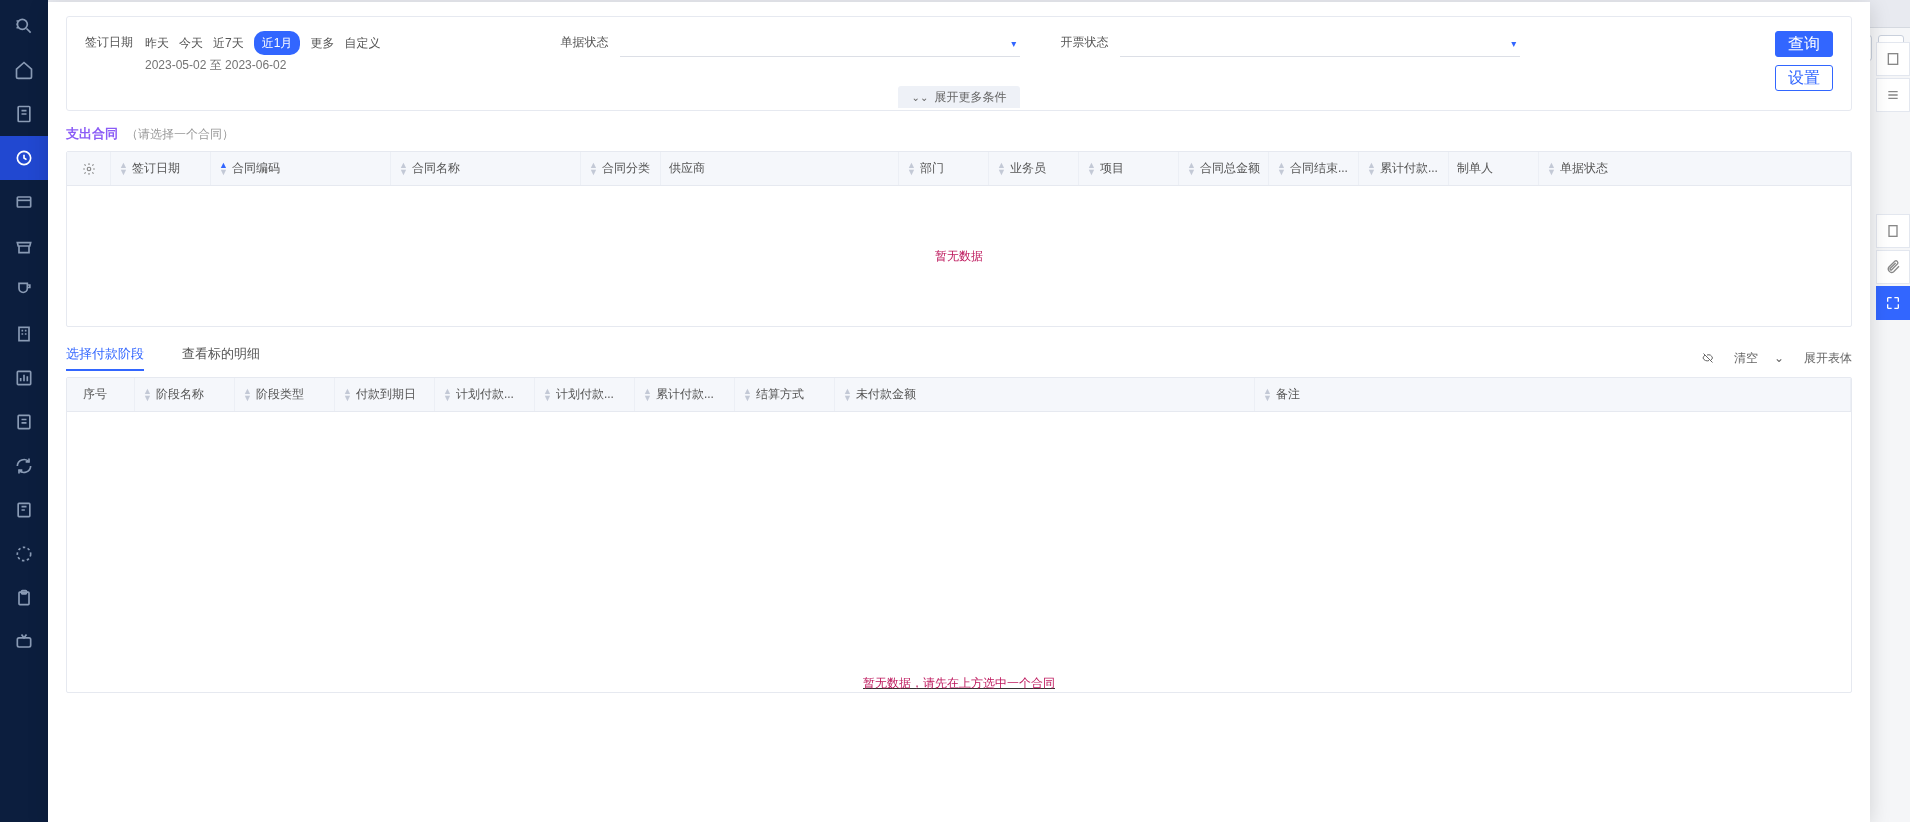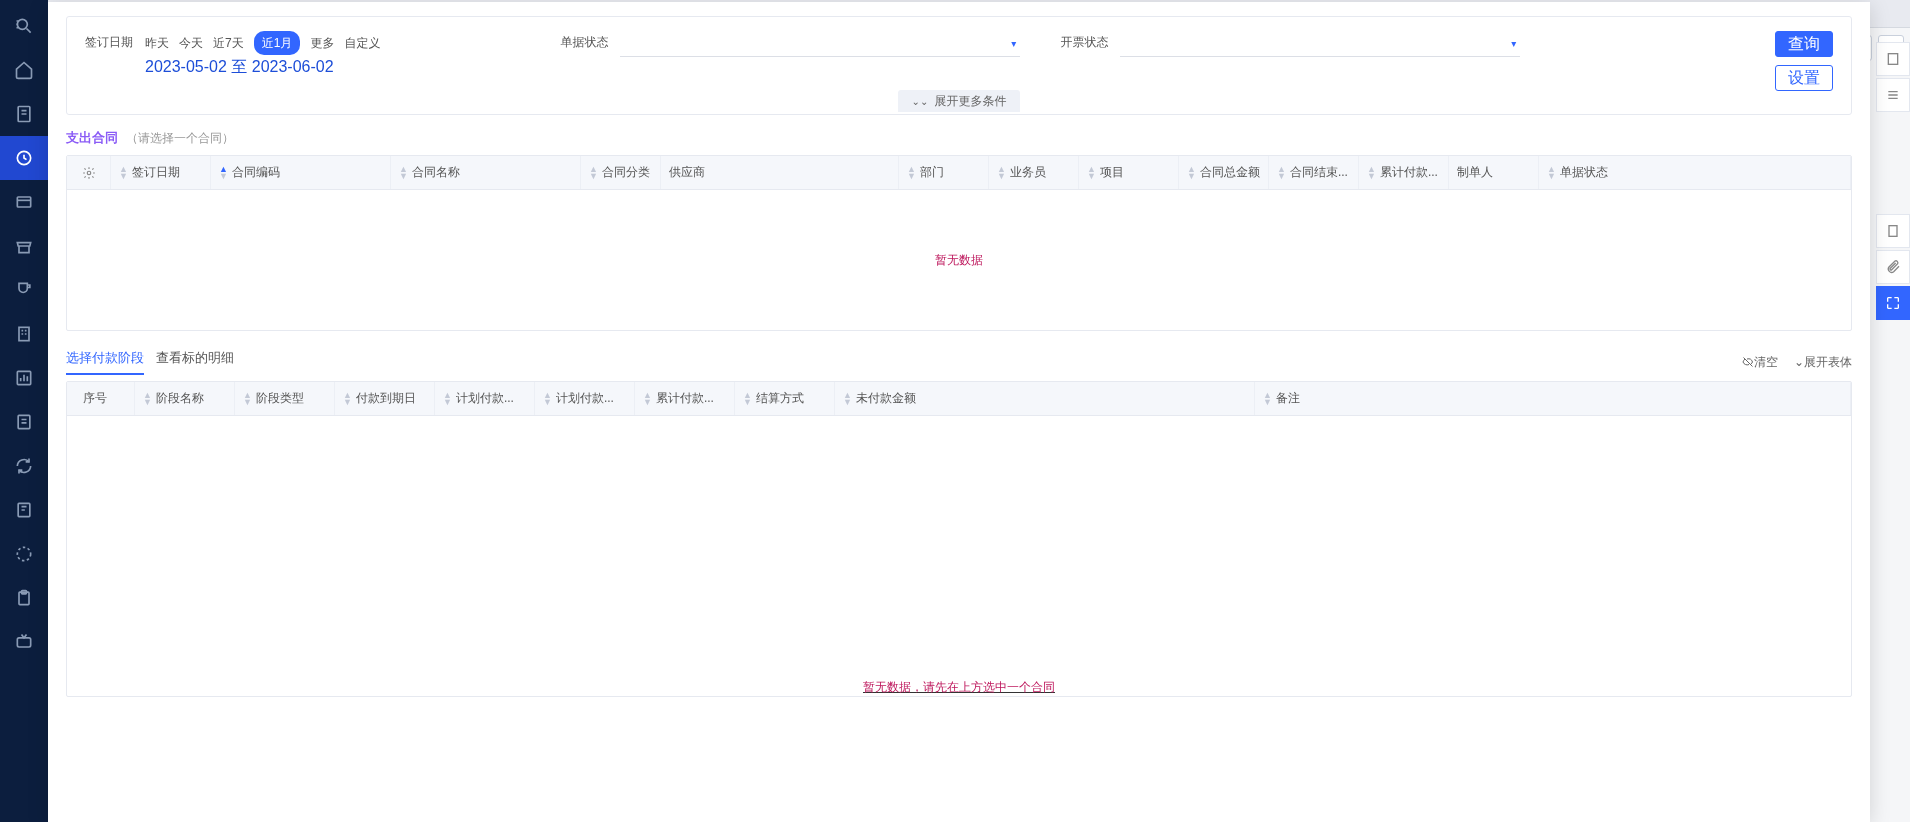--- a/index.html
+++ b/index.html
@@ -33,21 +33,21 @@
 
 
 .filter-panel { border: 1px solid #e6e9f0; border-radius: 3px; padding: 14px 18px 0; position: relative; }
 .filter-row { display: flex; align-items: flex-start; gap: 40px; }
 .filter-group { display: flex; align-items: flex-start; gap: 12px; }
 .filter-label { font-size: 12px; color: #555; line-height: 22px; white-space: nowrap; }
 .date-opts { display: flex; flex-direction: column; }
 .date-quick { display: flex; gap: 10px; align-items: center; font-size:12px; color:#555;}
 .date-quick span { cursor: pointer; line-height:22px;}
 .date-quick span.sel { background: #3266ff; color: #fff; padding: 1px 8px; border-radius: 10px; }
-.date-range { font-size: 16px; color: #1d4ed8; margin-top: 2px; }
+.date-range { font-size: 12px; color: #737373; margin-top: 2px; }
 .select-field { position: relative; width: 400px; }
 .select-field .sel-box { height: 26px; border-bottom: 1px solid #dcdfe6; display:flex; align-items:center; justify-content:flex-end; padding-right:4px;}
 .select-field .caret { color:#3266ff; font-size:10px;}
 .filter-actions { position:absolute; right:18px; top:14px; display:flex; flex-direction:column; gap:8px;}
 .btn { height:26px; min-width:54px; border-radius:3px; font-size:16px; display:flex; align-items:center; justify-content:center; cursor:pointer; padding:0 12px;}
 .btn-primary { background:#3266ff; color:#fff; border:1px solid #3266ff;}
 .btn-ghost { background:#fff; color:#3266ff; border:1px solid #3266ff;}
 .expand-bar { height:26px; margin-top:10px; display:flex; justify-content:center; align-items:center;}
 .expand-pill { background:#eef1f7; height:22px; padding:0 14px; border-radius:3px 3px 0 0; display:flex; align-items:center; gap:6px; font-size:12px; color:#666; cursor:pointer;}
 .expand-pill .chev { font-size:10px; }
@@ -87,25 +87,25 @@
 .tbl2-head .th.sdue { width:100px;}
 .tbl2-head .th.splan1{ width:100px;}
 .tbl2-head .th.splan2{ width:100px;}
 .tbl2-head .th.sacc { width:100px;}
 .tbl2-head .th.ssettle{ width:100px;}
 .tbl2-head .th.sunpaid{ width:420px;}
 .tbl2-head .th.sremark{ flex:1;}
 
 
 .tabs-row { display:flex; align-items:center; justify-content:space-between; margin:18px 0 6px;}
-.tabs { display:flex; gap:12px;}
+.tabs { display:flex; gap:38px;}
 .tab { font-size:13px; color:#555; padding-bottom:6px; cursor:pointer; border-bottom:2px solid transparent;}
 .tab.active { color:#3266ff; border-bottom-color:#3266ff;}
 .tab-tools { display:flex; gap:16px; align-items:center; font-size:12px; color:#666;}
-.tab-tools .tool { display:flex; align-items:center; gap:0; cursor:pointer;}
+.tab-tools .tool { display:flex; align-items:center; gap:20px; cursor:pointer;}
 
 .tbl-body2 { min-height:280px; display:flex; align-items:flex-end; justify-content:center;text-decoration:underline;}
 
 svg { display:block; }
 </style>
 </head>
 <body>
 
 <div class="left-sidebar">
   <div class="nav-item">

